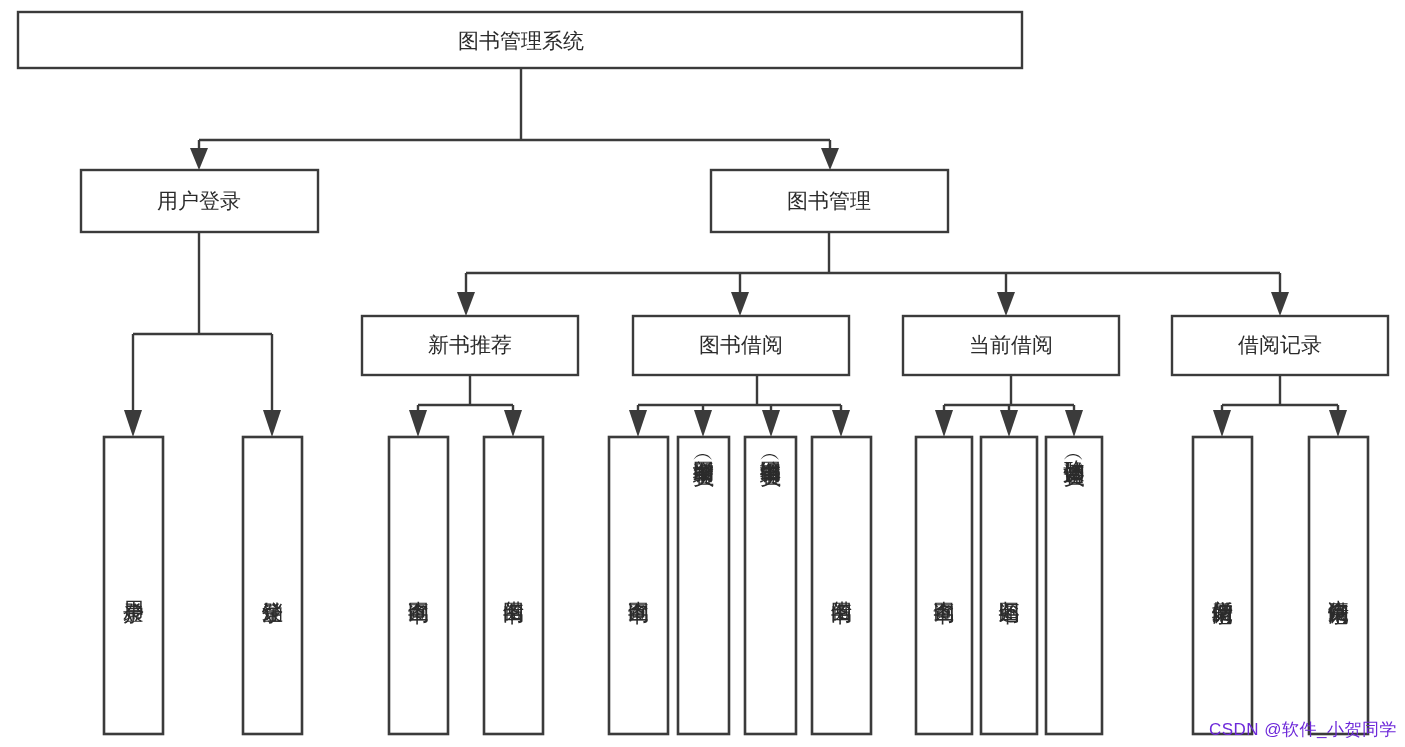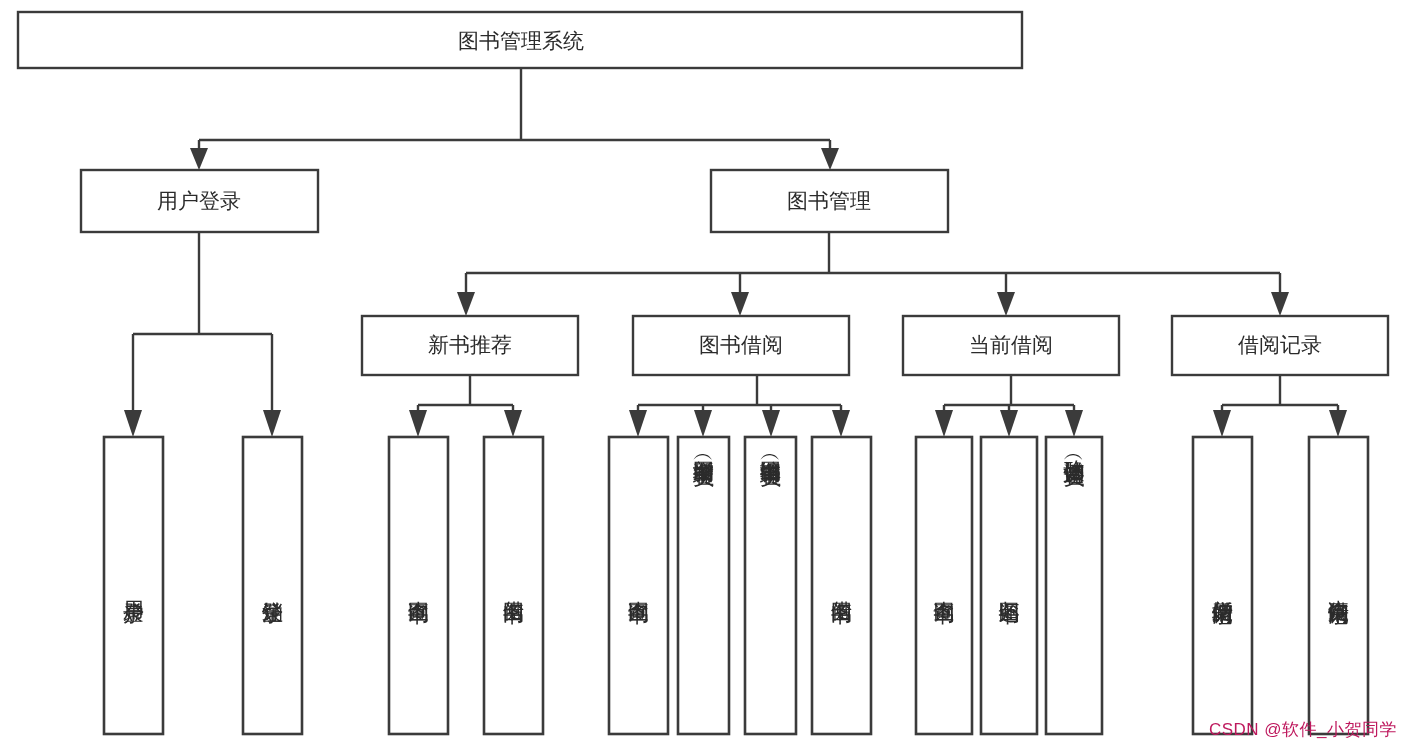--- a/index.html
+++ b/index.html
@@ -72,21 +72,21 @@
     letter-spacing: 1px;
     text-align: center;
     white-space: nowrap;
   }
   .watermark {
     position: absolute;
     right: 8px;
     bottom: 6px;
     font-family: "Liberation Sans", "DejaVu Sans", sans-serif;
     font-size: 17px;
-    color: #be185d;
+    color: #6d28d9;
     letter-spacing: 0.5px;
     user-select: none;
     white-space: nowrap;
   }
 </style>
 </head>
 <body>
 
 <div id="diagram-root">
 

